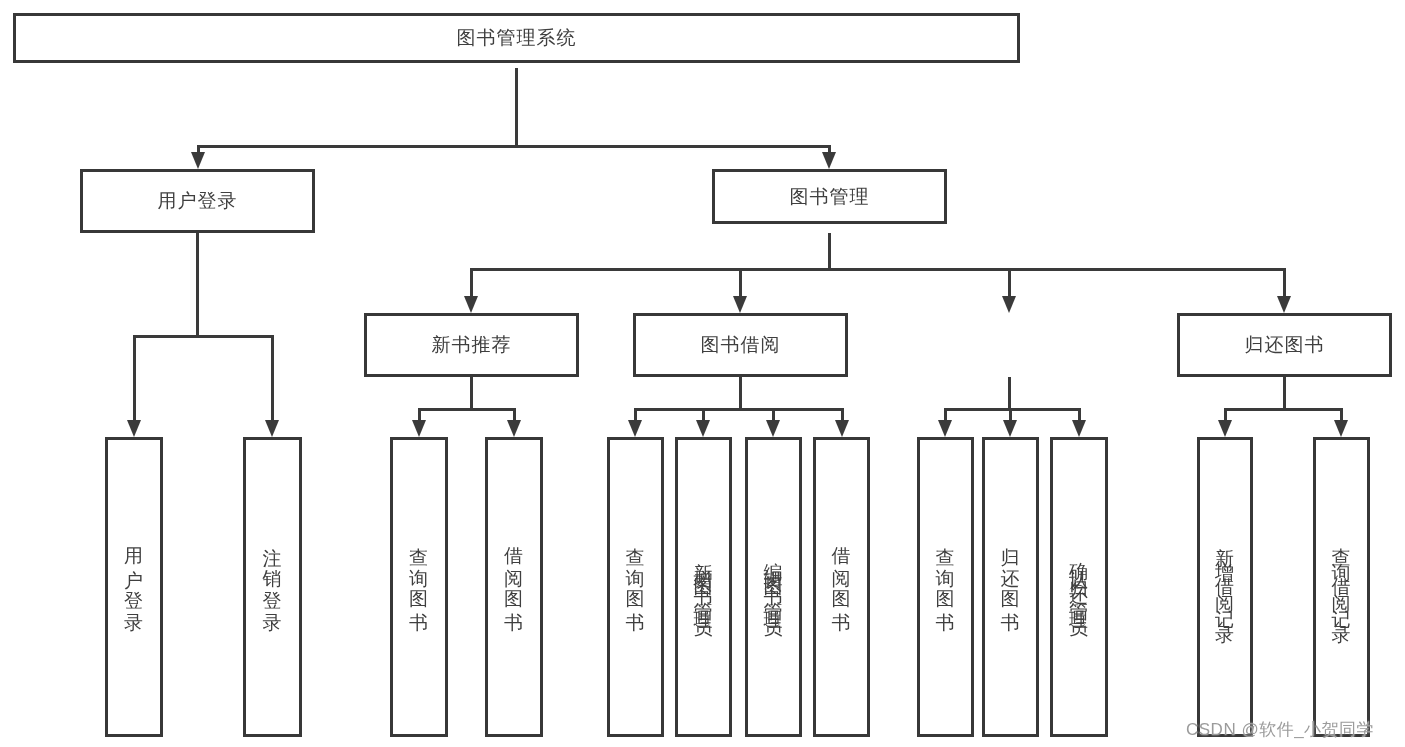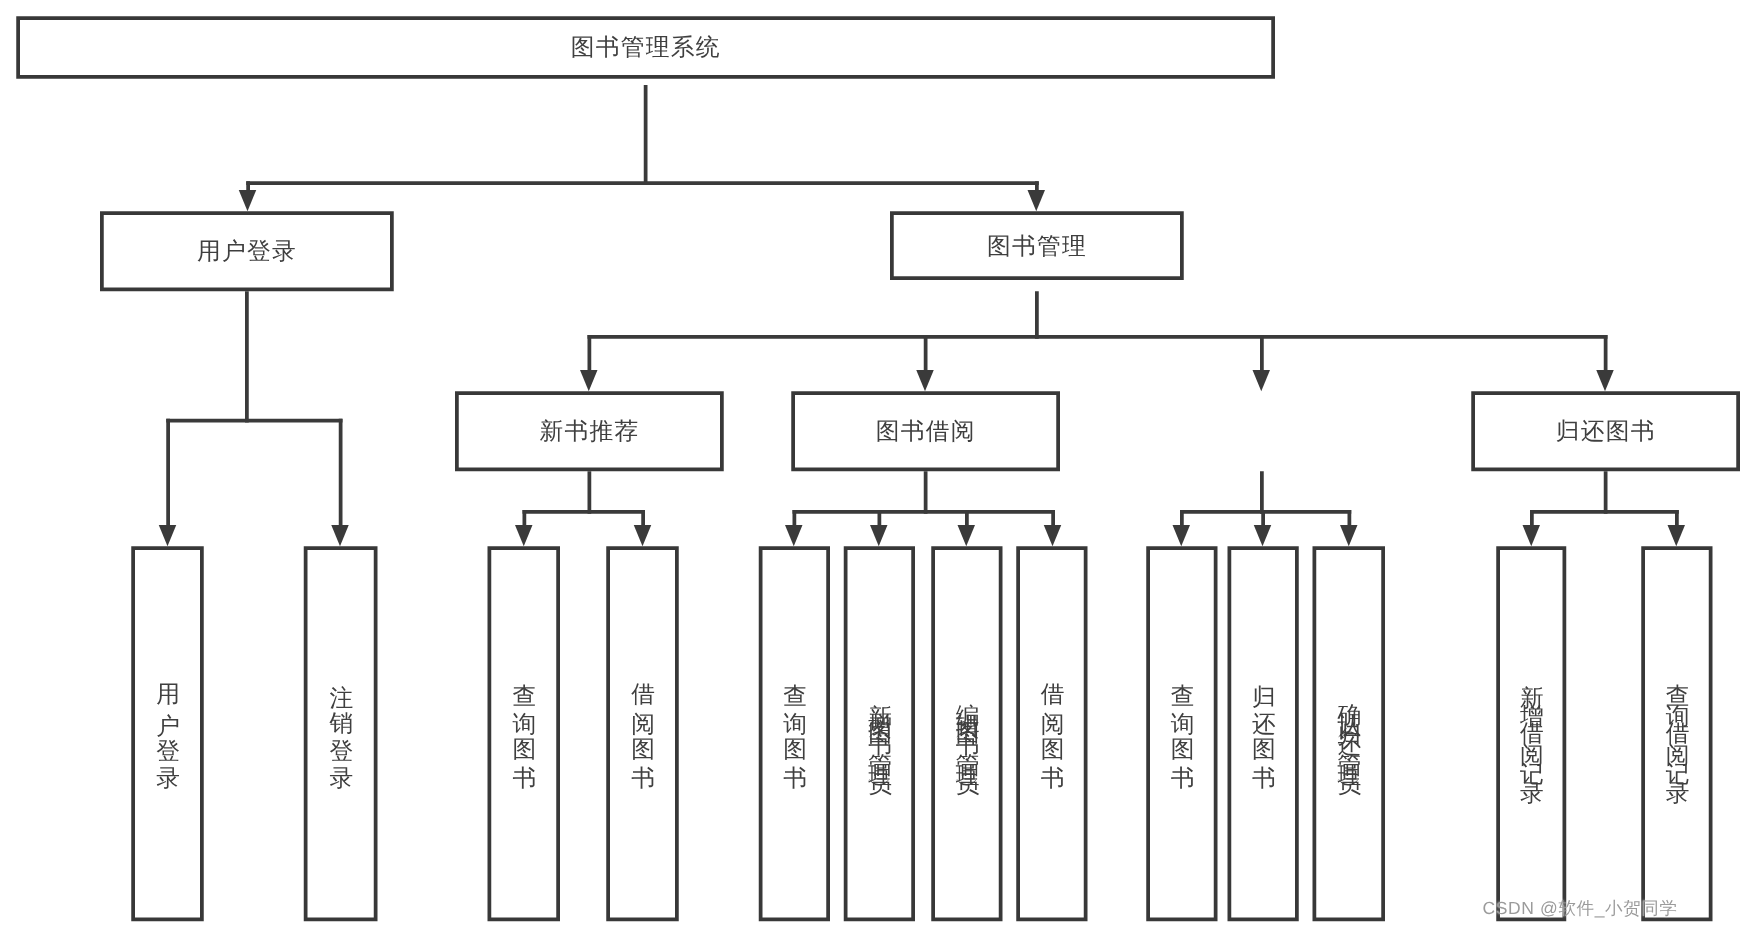--- a/index.html
+++ b/index.html
@@ -23,21 +23,21 @@
   .vbox.med span{letter-spacing:0.82em;top:-8px;}
   .vbox.long span{letter-spacing:0.42em;top:-4px;}
   .vline{position:absolute;width:3px;background:#3a3a3a;}
   .hline{position:absolute;height:3px;background:#3a3a3a;}
   .arr{
     position:absolute;width:0;height:0;
     border-left:7px solid transparent;border-right:7px solid transparent;
     border-top:17px solid #3a3a3a;
   }
   .watermark{
-    position:absolute;left:1186px;top:718px;font-size:14px;letter-spacing:0.5px;
+    position:absolute;left:1186px;top:718px;font-size:17px;letter-spacing:0.5px;
     color:#9b9b9b;text-shadow:0 0 2px rgba(255,255,255,0.9);white-space:nowrap;
   }
 </style>
 </head>
 <body>
 
 <div class="canvas">
 
   <div class="hbox" style="left:13px;top:13px;width:1007px;height:50px;">
     <span>图书管理系统</span>

